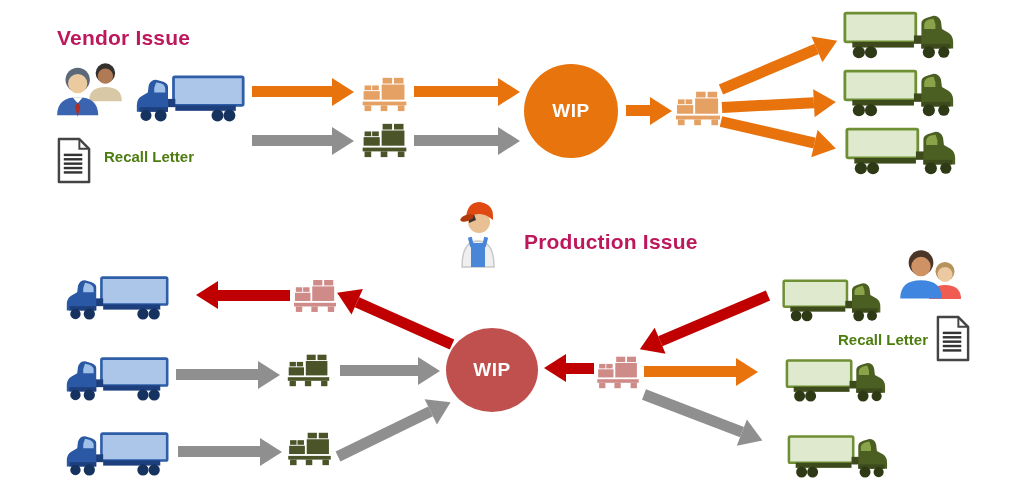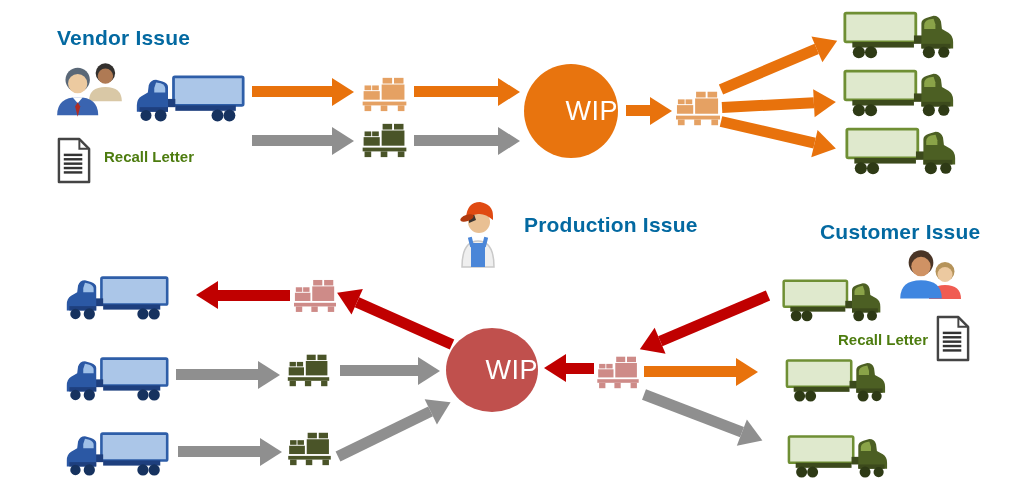--- a/index.html
+++ b/index.html
@@ -1,23 +1,23 @@
 <!DOCTYPE html>
 <html><head>
 <meta charset="utf-8">
 <style>
   html,body{margin:0;padding:0;background:#fff;}
   #canvas{position:relative;width:1024px;height:503px;background:#ffffff;overflow:hidden;
           font-family:"Liberation Sans",sans-serif;}
   .abs{position:absolute;}
-  .heading{position:absolute;font-weight:bold;font-size:21px;color:#0369a1;letter-spacing:.2px;white-space:nowrap;text-align:right;}
+  .heading{position:absolute;font-weight:bold;font-size:21px;color:#be185d;letter-spacing:.2px;white-space:nowrap;text-align:right;}
   .sublabel{position:absolute;font-weight:bold;font-size:15px;color:#4d7c0f;white-space:nowrap;}
   
-  .wip{position:absolute;border-radius:50%;display:flex;align-items:center;justify-content:flex-end;
-       color:#fff;font-weight:normal;font-size:27px;letter-spacing:.5px;}
+  .wip{position:absolute;border-radius:50%;display:flex;align-items:center;justify-content:center;
+       color:#fff;font-weight:bold;font-size:19px;letter-spacing:.5px;}
   .wip-orange{background:#E8740E;}
   .wip-red{background:#C0504D;}
   
   .arrow{position:absolute;height:11px;background:currentColor;transform-origin:0 50%;}
   .arrow::after{content:"";position:absolute;left:100%;top:50%;transform:translateY(-50%);
                 border-top:14px solid transparent;border-bottom:14px solid transparent;
                 border-left:22px solid currentColor;}
   .c-orange{color:#E8720C;}
   .c-gray{color:#8F8F8F;}
   .c-red{color:#C00000;}
@@ -140,23 +140,22 @@
   <svg class="abs" style="left:452px;top:193px;" width="52" height="76" viewBox="0 0 52 76">
     <path d="M10,74 Q10,48 26,48 Q42,48 42,74 Z" fill="#EFEFEF" stroke="#C9C9C9" stroke-width="1.5"></path>
     <path d="M19,50 L33,50 L33,74 L19,74 Z" fill="#4A86D8"></path>
     <rect x="17" y="44" width="4" height="10" fill="#4A86D8" transform="rotate(-14 19 49)"></rect>
     <rect x="31" y="44" width="4" height="10" fill="#4A86D8" transform="rotate(14 33 49)"></rect>
     <circle cx="27" cy="29" r="11" fill="#E9C093"></circle>
     <path d="M17,30 q-1,-8 4,-12 l3,9 z" fill="#3A3430"></path>
     <path d="M14,25 Q15,9 28,9 Q41,11 41,23 L41,27 Q33,20 26,21 Q18,22 14,25 Z" fill="#E04A12"></path>
     <ellipse cx="15" cy="25" rx="7" ry="3.2" fill="#B03A0E" transform="rotate(-18 15 25)"></ellipse>
   </svg>
-  <div class="heading" style="left:524px;top:213px;">Production Issue</div>
-
-  <div class="heading" style="left:820px;top:220px;">Customer Issue</div>
+  <div class="heading" style="left:524px;top:230px;">Production Issue</div>
+
   <svg class="abs" style="left:895px;top:249px;" width="68" height="62" viewBox="0 0 68 62">
     <g style="--hair:#B5935A;--face:#ECC9A0;--body:#F05C52" transform="translate(30,12) scale(1.0)">
         <use href="#person"></use>
       </g>
     <g style="--hair:#4A3526;--face:#CF9264;--body:#3F86E0" transform="scale(1.3)">
         <use href="#person"></use>
       </g>
   </svg>
   <div class="sublabel" style="left:838px;top:331px;">Recall Letter</div>
   <svg class="abs" style="left:935px;top:315px;" width="37" height="47" viewBox="0 0 38 48">

